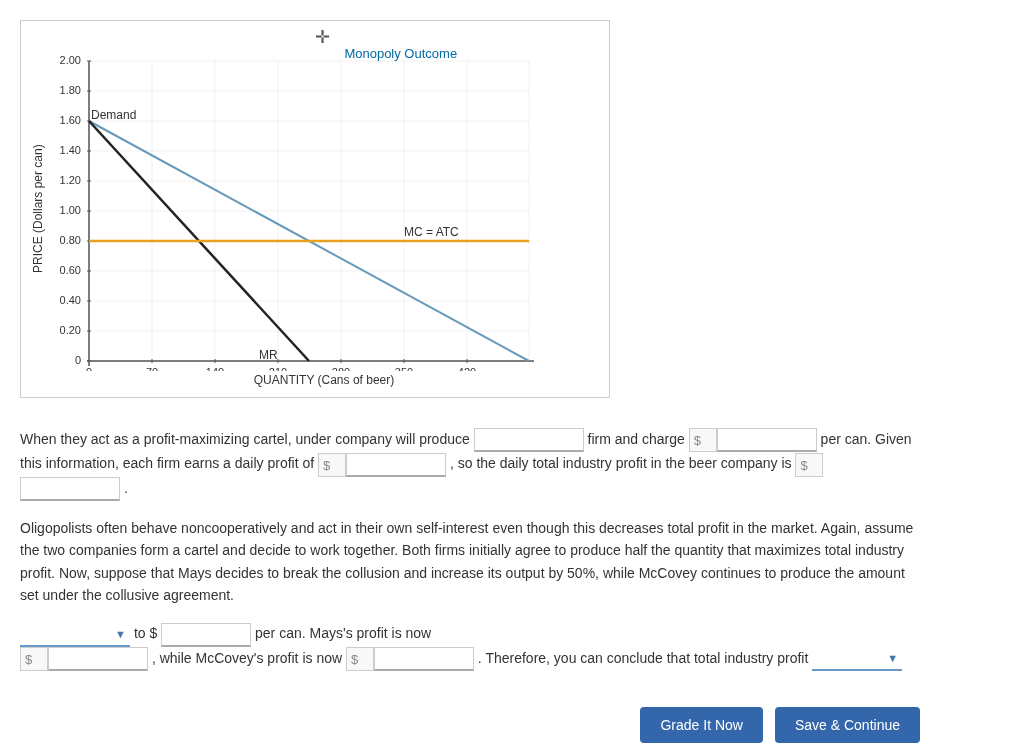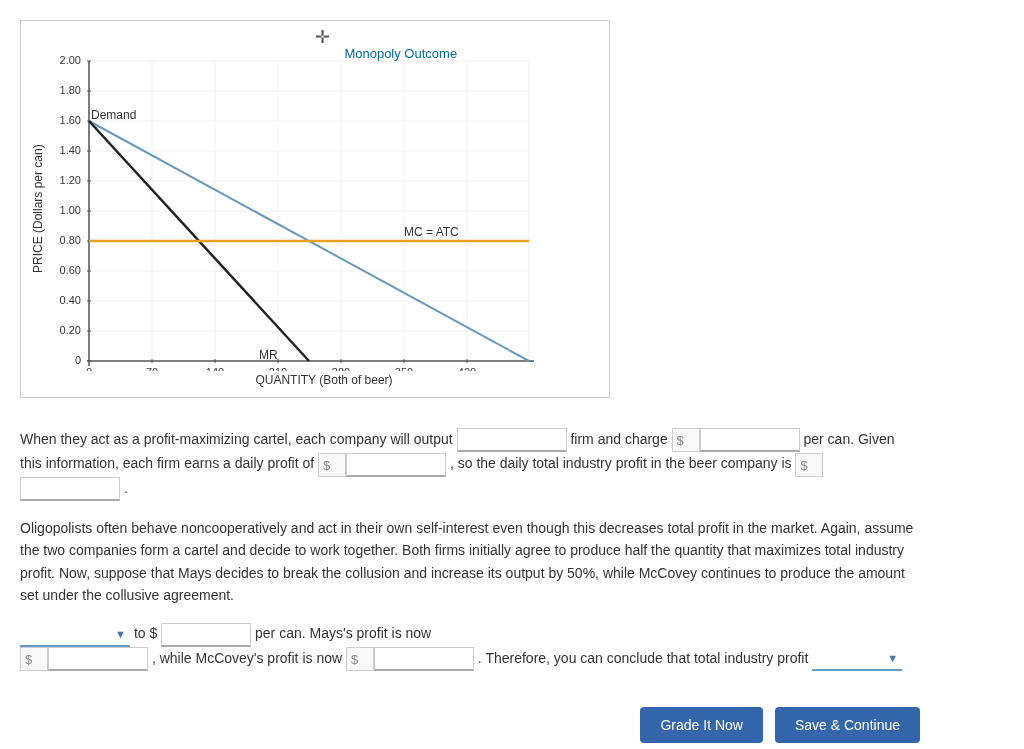--- a/index.html
+++ b/index.html
@@ -178,27 +178,27 @@
           <line x1="40" y1="90" x2="260" y2="330" stroke="#222" stroke-width="2.5"></line>
 
           <text x="210" y="328" font-size="12" fill="#333">MR</text>
 
           <line x1="40" y1="210" x2="480" y2="210" stroke="#e8a020" stroke-width="2.5"></line>
 
           <text x="355" y="205" font-size="12" fill="#333">MC = ATC</text>
 
         </svg>
 
-        <div style="text-align:center; font-size:12px; margin-top:2px;">QUANTITY (Both of beer)</div>
+        <div style="text-align:center; font-size:12px; margin-top:2px;">QUANTITY (Cans of beer)</div>
       </div>
     </div>
   </div>
 
   <div class="paragraph">
-    <span>When they act as a profit-maximizing cartel, each company will output</span>
+    <span>When they act as a profit-maximizing cartel, under company will produce</span>
     <input type="text" class="inline-input" style="">
     <span>firm and charge</span>
     <span class="inline-input-sm">$</span><input type="text" class="inline-input" style="width: 100px;">
     <span>per can. Given this information, each firm earns a daily profit of</span>
     <span class="inline-input-sm">$</span><input type="text" class="inline-input" style="width: 100px;">
     <span>, so the daily total industry profit in the beer company is</span>
     <span class="inline-input-sm">$</span><input type="text" class="inline-input" style="width: 100px;">
     <span>.</span>
   </div>
 

